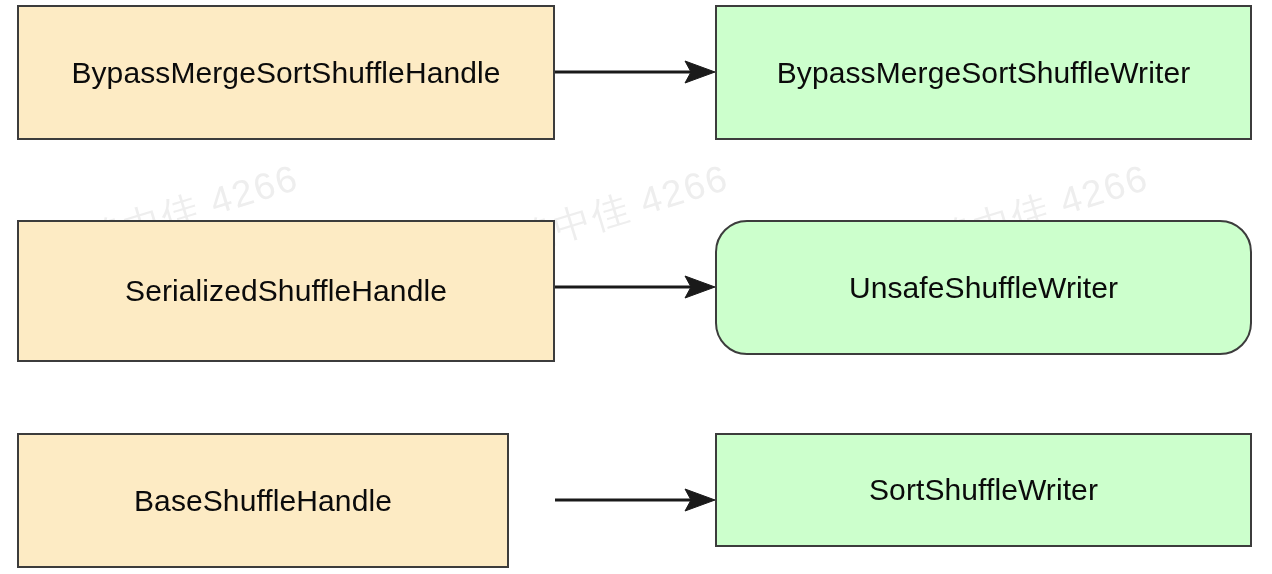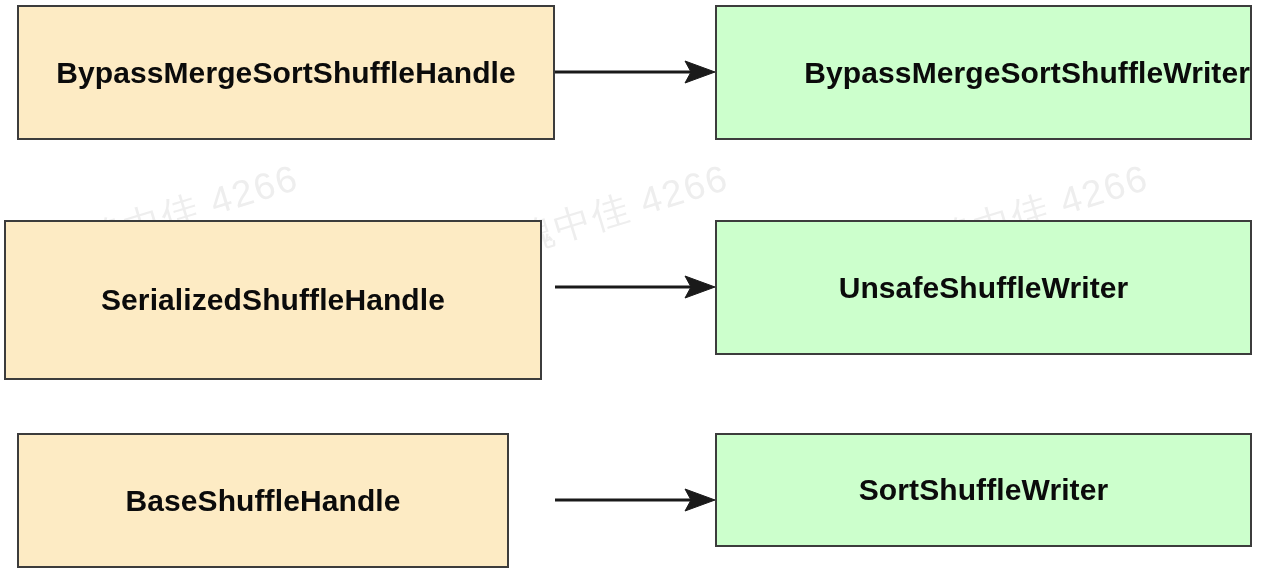--- a/index.html
+++ b/index.html
@@ -38,21 +38,21 @@
     box-sizing: border-box;
     border: 2px solid #3c3c3c;
     display: flex;
     align-items: center;
     justify-content: center;
     z-index: 2;
   }
   .node-label {
     font-family: "Liberation Sans", sans-serif;
     font-size: 30px;
-    font-weight: 700;
+    font-weight: 400;
     color: #0b0b0b;
     letter-spacing: 0.1px;
     white-space: nowrap;
     line-height: 1;
   }
   .node.fill-orange { background: #fdebc4; }
   .node.fill-green  { background: #ccffcc; }
 
   
   .edge {
@@ -81,34 +81,34 @@
 
   <div class="node fill-orange" style="left:17px; top:5px; width:538px; height:135px;">
     <span class="node-label">BypassMergeSortShuffleHandle</span>
   </div>
 
   <svg class="edge" style="left:555px; top:52px; width:160px; height:40px;" viewBox="0 0 160 40">
     <line x1="0" y1="20" x2="136" y2="20"></line>
     <polygon points="160,20 130,31 136,20 130,9"></polygon>
   </svg>
 
-  <div class="node fill-green" style="left:715px; top:5px; width:537px; height:135px;justify-content:flex-end;">
+  <div class="node fill-green" style="left:715px; top:5px; width:537px; height:135px;">
     <span class="node-label">BypassMergeSortShuffleWriter</span>
   </div>
 
-  <div class="node fill-orange" style="left:4px; top:220px; width:538px; height:160px;">
+  <div class="node fill-orange" style="left:17px; top:220px; width:538px; height:142px;">
     <span class="node-label">SerializedShuffleHandle</span>
   </div>
 
   <svg class="edge" style="left:555px; top:267px; width:160px; height:40px;" viewBox="0 0 160 40">
     <line x1="0" y1="20" x2="136" y2="20"></line>
     <polygon points="160,20 130,31 136,20 130,9"></polygon>
   </svg>
 
-  <div class="node fill-green" style="left:715px; top:220px; width:537px; height:135px;">
+  <div class="node fill-green" style="left:715px; top:220px; width:537px; height:135px;border-radius:32px;">
     <span class="node-label">UnsafeShuffleWriter</span>
   </div>
 
   <div class="node fill-orange" style="left:17px; top:433px; width:492px; height:135px;">
     <span class="node-label">BaseShuffleHandle</span>
   </div>
 
   <svg class="edge" style="left:555px; top:480px; width:160px; height:40px;" viewBox="0 0 160 40">
     <line x1="0" y1="20" x2="136" y2="20"></line>
     <polygon points="160,20 130,31 136,20 130,9"></polygon>

